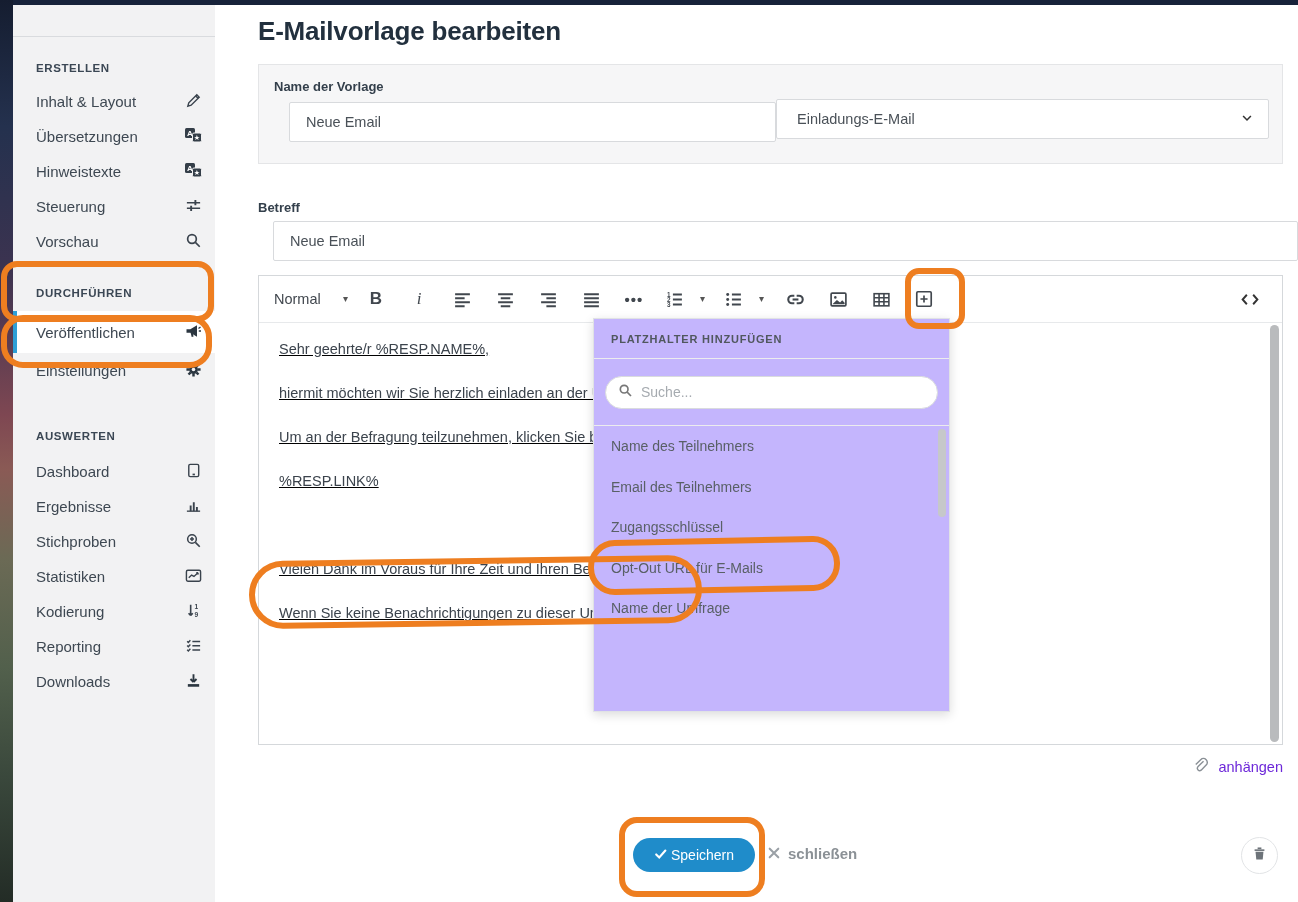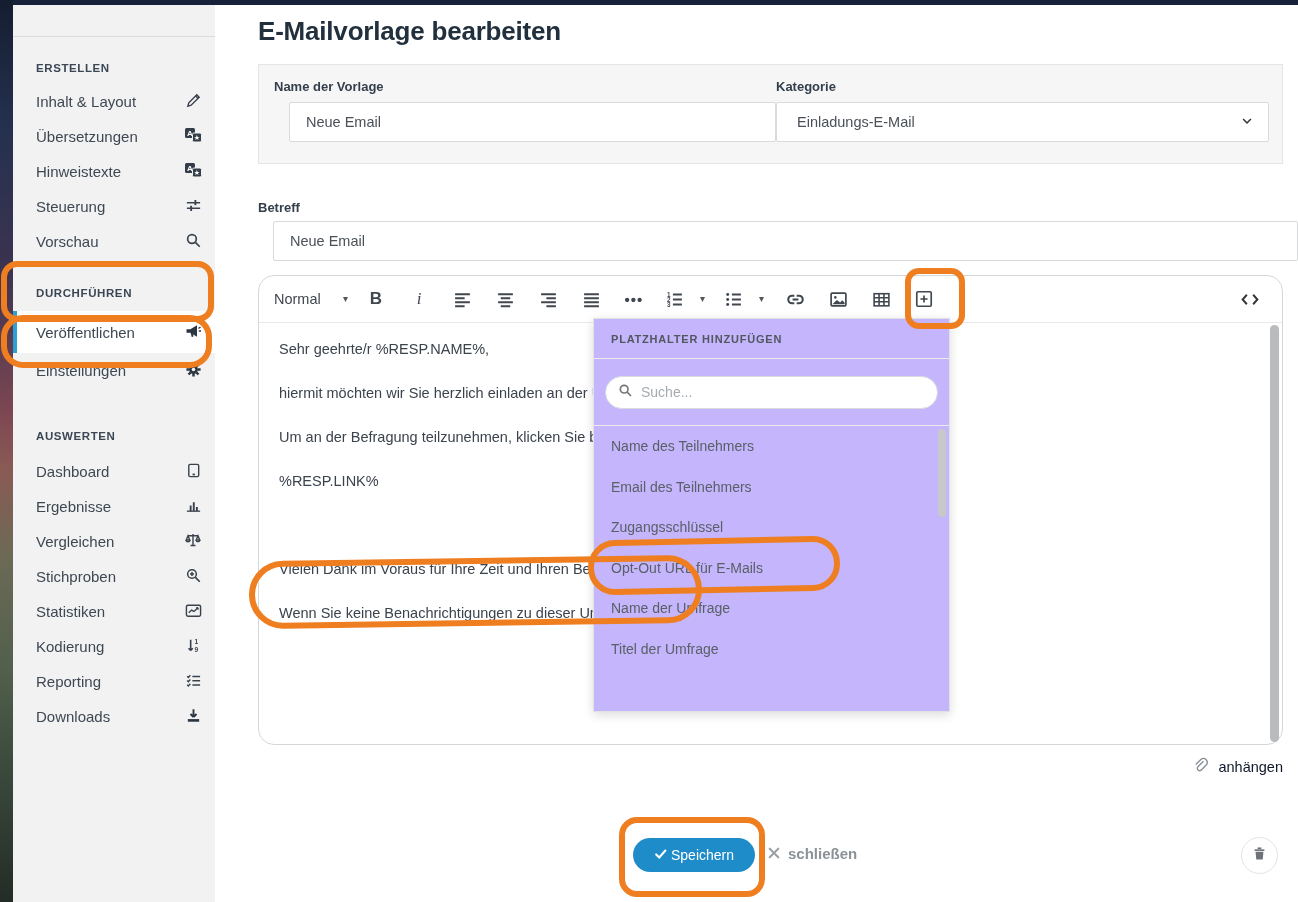--- a/index.html
+++ b/index.html
@@ -31,58 +31,58 @@
 
   
   .page-title { position:absolute; left:258px; top:16px; font-size:26px; font-weight:600; color:#22303e; letter-spacing:-.2px; }
 
   .form-box { position:absolute; left:258px; top:64px; width:1025px; height:100px; background:#f6f6f7; border:1px solid #e4e5e7; }
   .field-label { font-size:13px; font-weight:700; color:#333f4b; }
   .fb-col-left  { position:absolute; left:15px; top:14px; width:487px; }
   .fb-col-right { position:absolute; left:517px; top:14px; width:493px; }
   .text-input { margin-top:8px; width:100%; height:40px; background:#fff; border:1px solid #d8dadd; border-radius:2px;
     font-size:14.5px; color:#4a5158; padding:0 16px; font-family:inherit; outline:none;margin-left:15px; }
-  .select { margin-top:8px; width:100%; height:40px; background:#fff; border:1px solid #d8dadd; border-radius:2px;
+  .select { margin-top:20px; width:100%; height:40px; background:#fff; border:1px solid #d8dadd; border-radius:2px;
     display:flex; align-items:center; justify-content:space-between; padding:0 14px 0 20px; font-size:14.5px; color:#4a5158; cursor:pointer; }
 
   .betreff-label { position:absolute; left:258px; top:200px; }
   .betreff-input { position:absolute; left:258px; top:221px; width:1025px; margin-top:0; }
 
   
-  .editor { position:absolute; left:258px; top:275px; width:1025px; height:470px; border:1px solid #d5d8db; border-radius:16px; background:#fff; }
+  .editor { position:absolute; left:258px; top:275px; width:1025px; height:470px; border:1px solid #d5d8db; border-radius:0; background:#fff; }
   .toolbar { height:47px; border-bottom:1px solid #e7e9eb; display:flex; align-items:center; padding:0 15px; }
   .tb-btn { display:flex; align-items:center; justify-content:center; height:30px; cursor:pointer; color:#41474e; }
   .style-picker { width:74px; justify-content:space-between; font-size:14.5px; color:#41474e; margin-right:13px; }
   .caret { font-size:10px; color:#555; line-height:1; }
   .tb-i { width:30px; margin-right:13px; }
   .tb-wide { width:46px; margin-right:13px; justify-content:space-between; padding:0 3px; }
   .tb-bold { font-weight:700; font-size:17px; }
   .tb-italic { font-style:italic; font-family:"Liberation Serif",serif; font-size:17px; }
   .tb-dots { font-size:15px; letter-spacing:1px; font-weight:700; color:#41474e; }
   .tb-code { margin-left:auto; width:34px; }
-  .editor-content { position:absolute; left:0; top:48px; right:0; bottom:0; padding:16px 20px; cursor:text; }
+  .editor-content { position:absolute; left:0; top:48px; right:0; bottom:0; padding:16px 20px; cursor:text;text-decoration:underline; }
   .editor-content p { font-size:14.5px; color:#3b434c; line-height:18px; min-height:18px; margin-bottom:26px; white-space:nowrap; }
   .scroll-thumb { position:absolute; background:#b9bbbd; border-radius:5px; }
   .ed-thumb { right:3px; top:49px; width:9px; height:417px; }
 
   
   .dropdown { position:absolute; left:593px; top:318px; width:357px; height:394px; background:#c4b5fd;
     border:1px solid #e0e2e5; box-shadow:0 3px 10px rgba(0,0,0,.14); z-index:5; }
   .dd-header { height:40px; display:flex; align-items:center; padding:0 17px; border-bottom:1px solid #ececee;
     font-size:11px; font-weight:700; letter-spacing:.8px; color:#50575e; }
   .dd-search-wrap { height:67px; display:flex; align-items:center; padding:0 11px; border-bottom:1px solid #ececee; }
   .dd-search { flex:1; height:33px; border:1px solid #d9dbde; border-radius:17px; display:flex; align-items:center; padding:0 12px; background:#fff; }
   .dd-search input { border:none; outline:none; flex:1; font-size:14px; color:#555; margin-left:8px; font-family:inherit; background:transparent; }
   .dd-search input::placeholder { color:#a6abb0; }
   .dd-list { position:relative; }
   .dd-item { height:40.5px; display:flex; align-items:center; padding:0 17px; font-size:14px; color:#596066; cursor:pointer; }
   .dd-thumb { right:3px; top:110px; width:8px; height:88px; background:#c6c8ca; }
 
   
-  .attach { position:absolute; right:15px; top:757px; display:flex; align-items:center; gap:9px; font-size:14.5px; color:#0f172a; cursor:pointer; }
+  .attach { position:absolute; right:15px; top:757px; display:flex; align-items:center; gap:9px; font-size:14.5px; color:#6d28d9; cursor:pointer; }
   .save-btn { position:absolute; left:633px; top:838px; height:34px; padding:0 21px; border-radius:17px; border:none;
     background:#1f8cca; color:#fff; font-size:14px; font-family:inherit; display:flex; align-items:center; gap:3px; cursor:pointer; }
   .close-link { position:absolute; left:768px; top:845px; display:flex; align-items:center; gap:8px; font-size:15px; color:#8b9196; cursor:pointer;font-weight:bold; }
   .trash-btn { position:absolute; left:1241px; top:837px; width:37px; height:37px; border-radius:50%; background:#fff;
     border:1px solid #e2e4e6; display:flex; align-items:center; justify-content:center; cursor:pointer; }
 
   
   .ann { position:absolute; border:6px solid #ee7e20; z-index:9; pointer-events:none; }
   .ann-a { left:1px; top:261px; width:213px; height:61px; border-radius:16px; }
   .ann-b { left:1px; top:315px; width:211px; height:53px; border-radius:22px; }
@@ -179,28 +179,20 @@
         </div>
         <div class="side-item">
           <span class="lbl">Ergebnisse</span>
           <span><svg width="17" height="17" viewBox="0 0 18 18" stroke="#3a434d" fill="none">
                 <path d="M2 15 H16" stroke-width="1.4"></path>
                 <path d="M6 15 V9 M9.3 15 V5.5 M12.6 15 V10.5" stroke-width="2"></path>
                 <path d="M3.2 13.5 v.1 M15 13.5 v.1" stroke-width="1.8"></path>
               </svg></span>
         </div>
         <div class="side-item">
-          <span class="lbl">Vergleichen</span>
-          <span><svg width="18" height="18" viewBox="0 0 18 18" fill="none" stroke="#3a434d" stroke-width="1.4">
-                <path d="M9 3 V14.5 M4 4.8 H14 M6.5 14.5 H11.5"></path>
-                <path d="M4 4.8 L2.2 9 H5.8 Z M14 4.8 L12.2 9 H15.8 Z"></path>
-                <path d="M2.2 9 a1.8 1.8 0 0 0 3.6 0 M12.2 9 a1.8 1.8 0 0 0 3.6 0"></path>
-              </svg></span>
-        </div>
-        <div class="side-item">
           <span class="lbl">Stichproben</span>
           <span><svg width="17" height="17" viewBox="0 0 18 18" fill="none" stroke="#3a434d" stroke-width="1.6">
                 <circle cx="7.4" cy="7.4" r="4.6"></circle>
                 <path d="M7.4 5.3 V9.5 M5.3 7.4 H9.5"></path>
                 <path d="M11 11 L15.6 15.6" stroke-width="1.8"></path>
               </svg></span>
         </div>
         <div class="side-item">
           <span class="lbl">Statistiken</span>
           <span><svg width="17" height="17" viewBox="0 0 18 18" fill="none" stroke="#3a434d" stroke-width="1.5">
@@ -235,21 +227,20 @@
   </nav>
 
   <h1 class="page-title">E-Mailvorlage bearbeiten</h1>
 
   <div class="form-box">
     <div class="fb-col-left">
       <div class="field-label">Name der Vorlage</div>
       <input class="text-input" type="text" value="Neue Email" style="">
     </div>
     <div class="fb-col-right">
-      <div class="field-label">Kategorie</div>
       <div class="select">
         <span>Einladungs-E-Mail</span>
         <span><svg width="14" height="14" viewBox="0 0 18 18" fill="none" stroke="#333" stroke-width="2">
               <path d="M4 6.5 L9 11.5 L14 6.5"></path>
             </svg></span>
       </div>
     </div>
   </div>
 
   <div class="field-label betreff-label">Betreff</div>
@@ -356,21 +347,20 @@
             </svg></span>
         <input type="text" placeholder="Suche..." style="">
       </div>
     </div>
     <div class="dd-list">
       <div class="dd-item">Name des Teilnehmers</div>
       <div class="dd-item">Email des Teilnehmers</div>
       <div class="dd-item">Zugangsschlüssel</div>
       <div class="dd-item">Opt-Out URL für E-Mails</div>
       <div class="dd-item">Name der Umfrage</div>
-      <div class="dd-item">Titel der Umfrage</div>
     </div>
     <div class="scroll-thumb dd-thumb"></div>
   </div>
 
   <div class="attach">
     <span><svg width="17" height="17" viewBox="0 0 18 18" fill="none" stroke="#8a9096" stroke-width="1.5">
           <path d="M12.2 4.4 L6.2 10.4 a2.5 2.5 0 0 0 3.5 3.5 L15 8.6 a4.1 4.1 0 0 0 -5.8 -5.8 L4 8"></path>
         </svg></span>
     <span>anhängen</span>
   </div>

